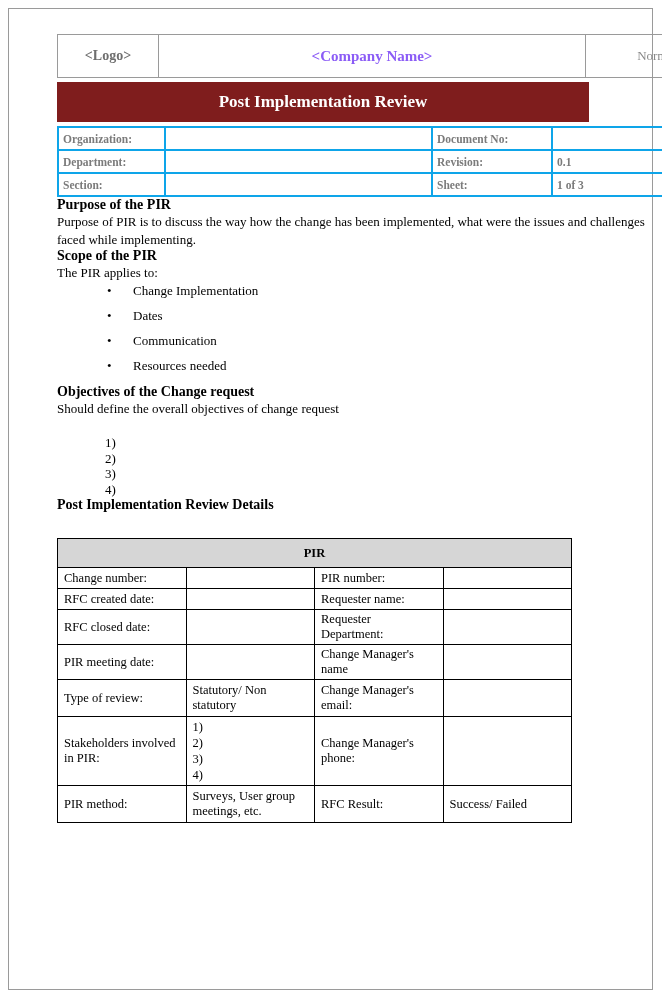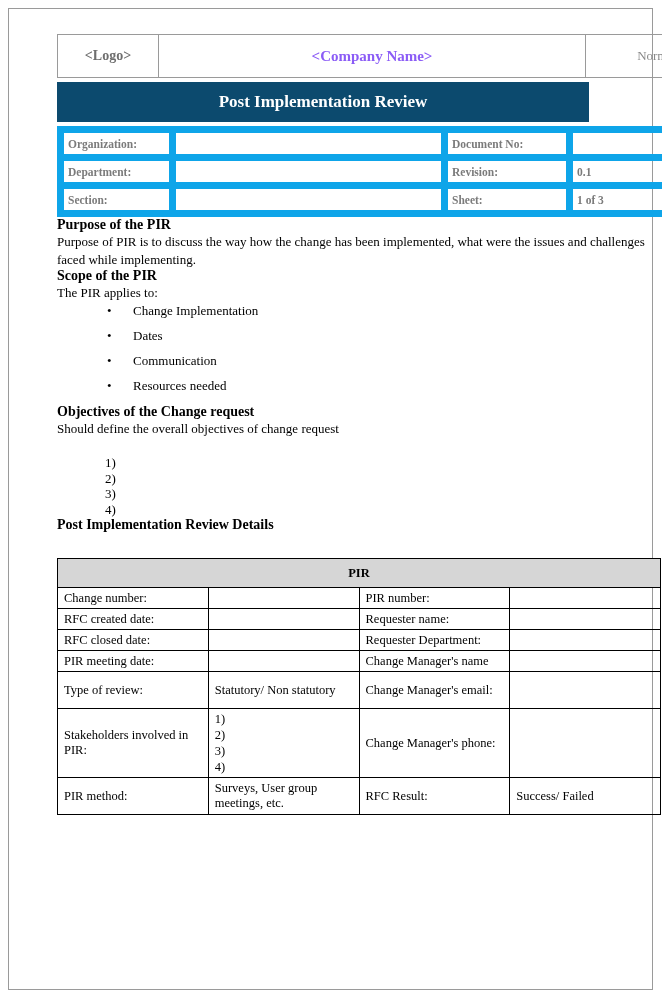--- a/index.html
+++ b/index.html
@@ -61,39 +61,39 @@
     font-size: 13px;
     color: #8a8a8a;
     padding-left: 30px;
   }
 
   
   .banner {
     margin-top: 4px;
     width: 532px;
     height: 40px;
-    background: #0c4a6e;
+    background: #7f1d1d;
     color: #ffffff;
     font-weight: bold;
     font-size: 17px;
     display: flex;
     align-items: center;
     justify-content: center;
     box-sizing: border-box;
   }
 
   
   table.meta {
     border-collapse: collapse;
     width: 604px;
     table-layout: fixed;
     margin-top: 4px;
   }
   table.meta td {
-    border: 7px solid #0ea5e9;
+    border: 2px solid #0ea5e9;
     height: 21px;
     font-size: 11.5px;
     font-weight: bold;
     color: #7b7b7b;
     padding: 0 4px;
     vertical-align: middle;
   }
   td.m-lbl   { width: 97px; }
   td.m-val   { width: 257px; }
   td.m-lbl2  { width: 110px; }
@@ -138,21 +138,21 @@
     font-size: 13px;
   }
   .numlist div {
     font-size: 13px;
     line-height: 15.5px;
   }
 
   
   table.pir {
     border-collapse: collapse;
-    width: 604px;
+    width: 515px;
     table-layout: fixed;
     margin-top: 25px;
     padding-left: 20px;
   }
   table.pir td {
     border: 1px solid #000000;
     font-size: 12.5px;
     padding: 2px 6px;
     vertical-align: middle;
   }

